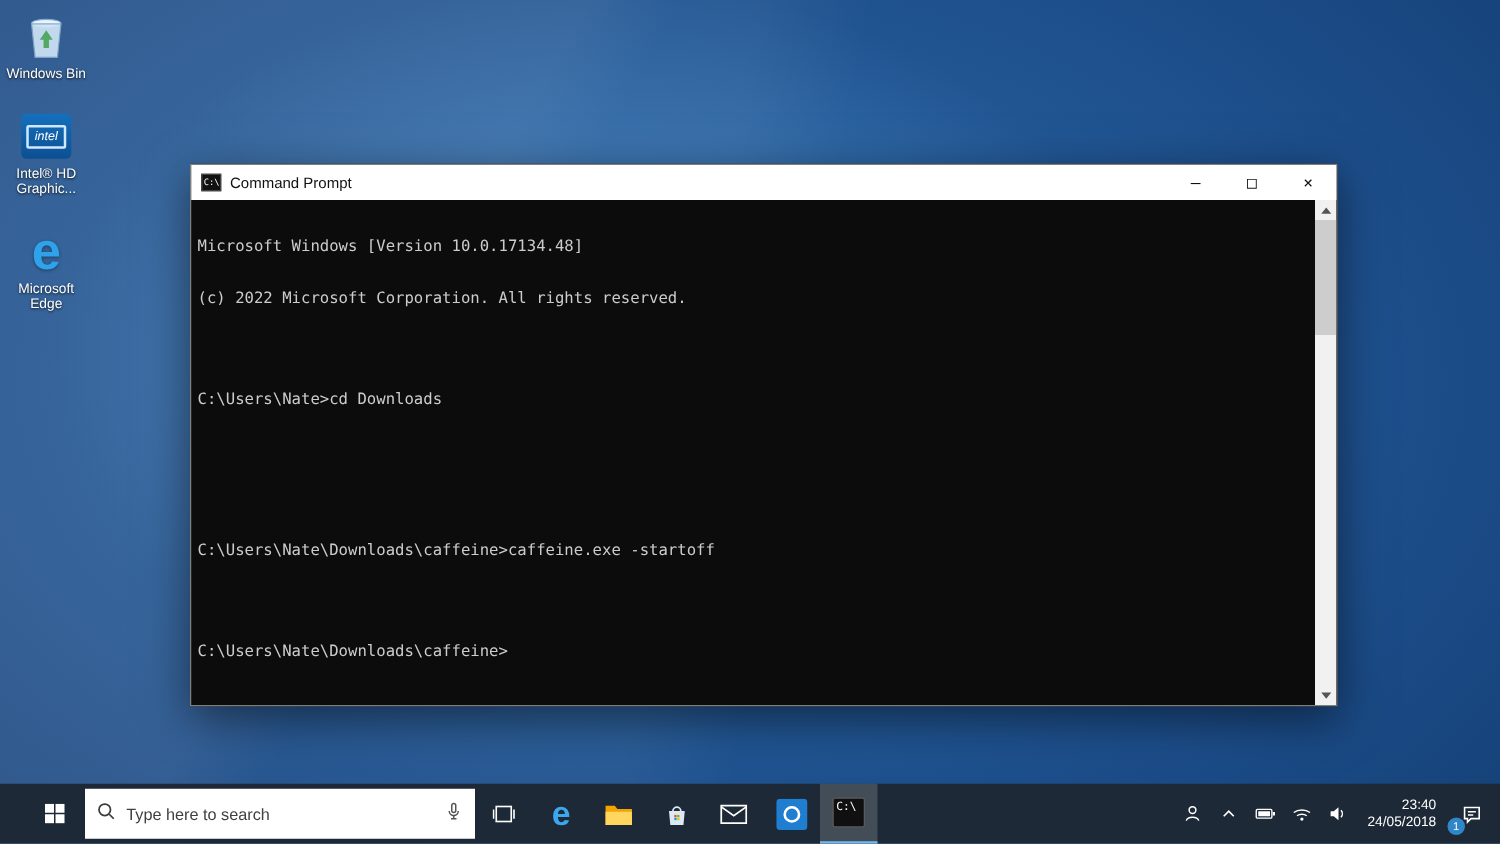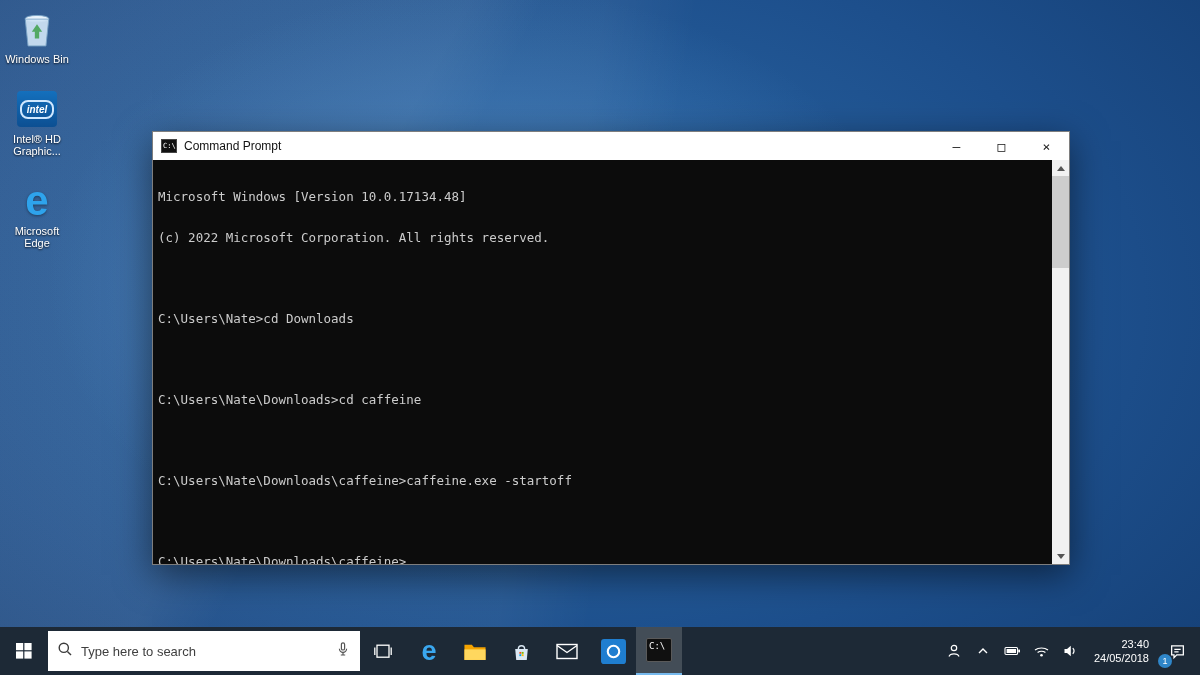--- a/index.html
+++ b/index.html
@@ -14,22 +14,22 @@
       radial-gradient(ellipse 1400px 900px at 45% 45%, #2d6aa8 0%, #1d4f8c 40%, #123a6e 72%, #0b2b55 100%);
   }
 
   
   .desktop-icon { position:absolute; width:66px; text-align:center; cursor:default; }
   .di-img { height:42px; display:flex; align-items:center; justify-content:center; }
   .di-label { margin-top:3px; font-size:11px; color:#fff; line-height:12px;
               white-space:pre-line; text-shadow:0 1px 2px rgba(0,0,0,.85); }
   .intel-icon { width:40px; height:36px; background:linear-gradient(#1470bd,#0c4f92);
                 border-radius:4px; display:flex; align-items:center; justify-content:center; }
-  .intel-screen { border:2px solid #cfe8ff; border-radius:8px; padding:2px 5px;
-                  color:#fff; font-size:10px; font-style:italic; font-weight:bold; }
+  .intel-screen { border:2px solid #cfe8ff; border-radius:2px; padding:2px 5px;
+                  color:#fff; font-size:10px; font-style:italic; font-weight:normal; }
   .edge-letter-lg { font-size:42px; font-weight:bold; color:#2ea3ec; line-height:40px;
                     text-shadow:0 1px 3px rgba(0,0,0,.4); }
 
   
   .cmd-window { position:absolute; left:152px; top:131px; width:918px; height:434px;
                 background:#0c0c0c; border:1px solid #7e7e7e;
                 box-shadow:0 10px 34px rgba(0,0,0,.5); }
   .titlebar { height:28px; background:#ffffff; display:flex; align-items:center; padding-left:8px; }
   .cmd-ico { width:16px; height:14px; background:#111; border:1px solid #444;
              display:flex; align-items:center; justify-content:flex-start; }
@@ -49,21 +49,21 @@
   .sb-arrow { width:17px; height:16px; display:flex; align-items:center; justify-content:center; }
   .sb-arrow.up::after { content:""; border-left:4px solid transparent; border-right:4px solid transparent;
                         border-bottom:5px solid #555; }
   .sb-arrow.down { margin-top:auto; }
   .sb-arrow.down::after { content:""; border-left:4px solid transparent; border-right:4px solid transparent;
                           border-top:5px solid #555; }
   .sb-thumb { width:17px; height:92px; background:#cdcdcd; }
 
   
   .taskbar { position:absolute; left:0; right:0; bottom:0; height:48px; background:#1d2936;
-             display:flex; align-items:stretch; justify-content:space-between; z-index:5; }
+             display:flex; align-items:stretch; justify-content:space-between; z-index:5;padding-left:20px; }
   .tb-left { display:flex; align-items:stretch; }
   .start-btn { width:48px; display:flex; align-items:center; justify-content:center; }
   .searchbox { width:312px; margin:4px 0; background:#ffffff; display:flex; align-items:center;
                padding:0 9px; gap:8px; }
   .search-input { border:none; outline:none; flex:1; font-size:13px; color:#222; background:transparent;
                   font-family:"Liberation Sans", sans-serif; }
   .search-input::placeholder { color:#3f3f3f; }
   .tb-btn { width:46px; display:flex; align-items:center; justify-content:center; position:relative; }
   .tb-btn.active { background:rgba(255,255,255,0.17); border-bottom:2px solid #76b9ed; }
   .edge-letter-sm { font-size:27px; font-weight:bold; color:#3aa7ef; line-height:27px; }
@@ -122,21 +122,20 @@
       <button class="wc">□</button>
       <button class="wc">×</button>
     </span>
   </div>
   <div class="terminal">
     <div class="term-line">Microsoft Windows [Version 10.0.17134.48]</div>
     <div class="term-line">(c) 2022 Microsoft Corporation. All rights reserved.</div>
     <div class="term-line"></div>
     <div class="term-line">C:\Users\Nate&gt;cd Downloads</div>
     <div class="term-line"></div>
-    <div class="term-line">C:\Users\Nate\Downloads&gt;cd caffeine</div>
     <div class="term-line"></div>
     <div class="term-line">C:\Users\Nate\Downloads\caffeine&gt;caffeine.exe -startoff</div>
     <div class="term-line"></div>
     <div class="term-line">C:\Users\Nate\Downloads\caffeine&gt;</div>
     <div class="scrollbar">
       <div class="sb-arrow up"></div>
       <div class="sb-thumb"></div>
       <div class="sb-arrow down"></div>
     </div>
   </div>

